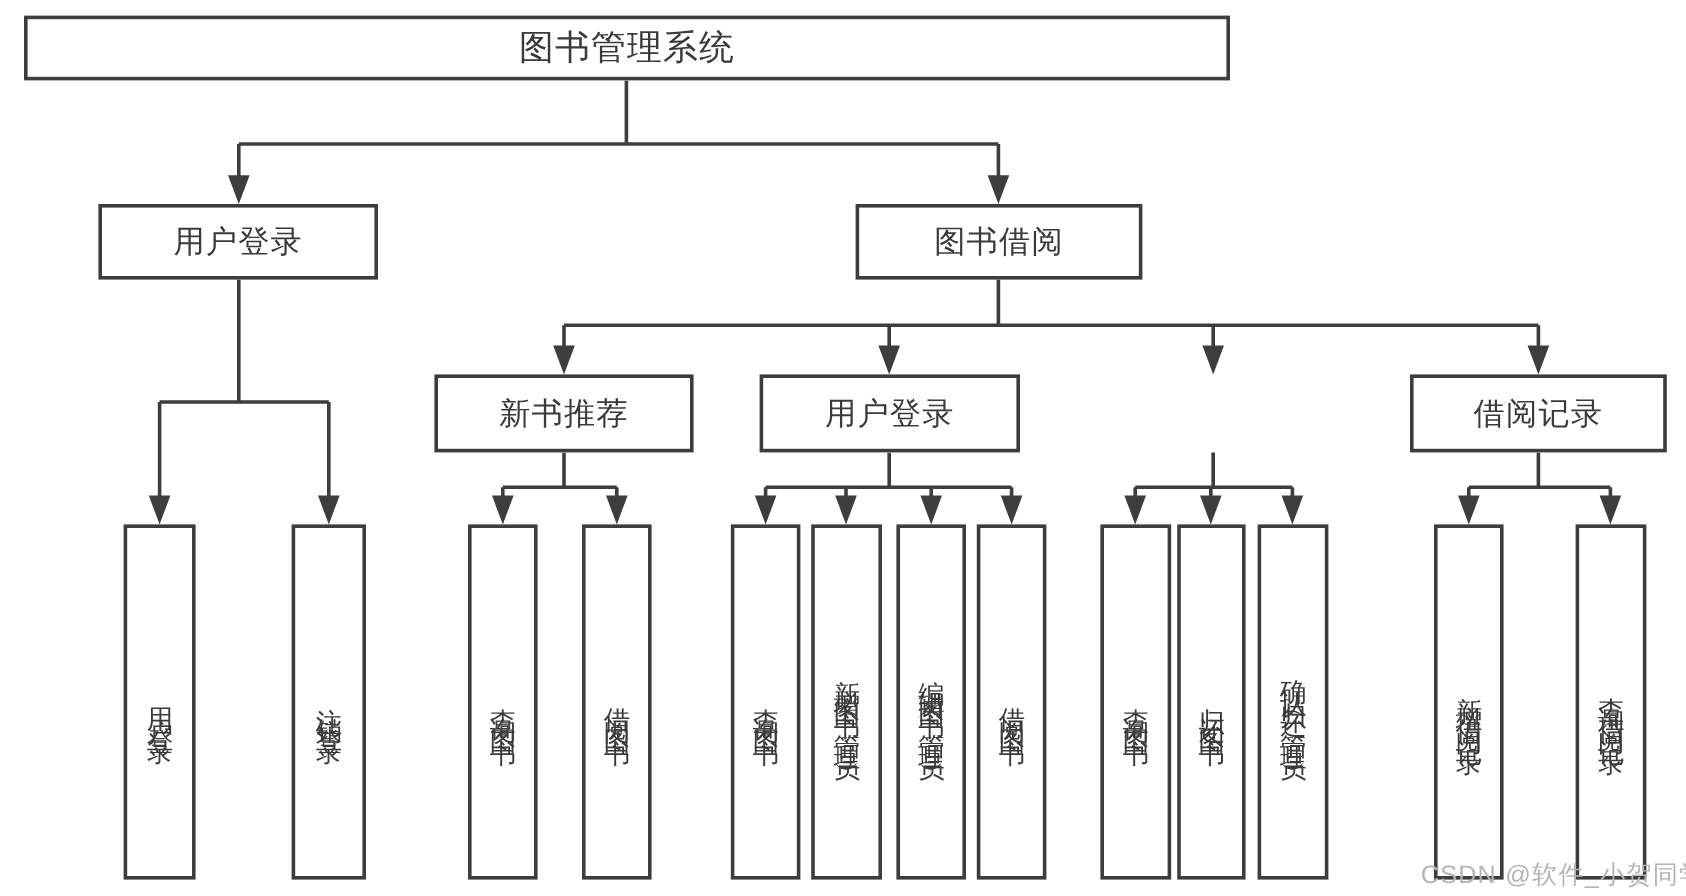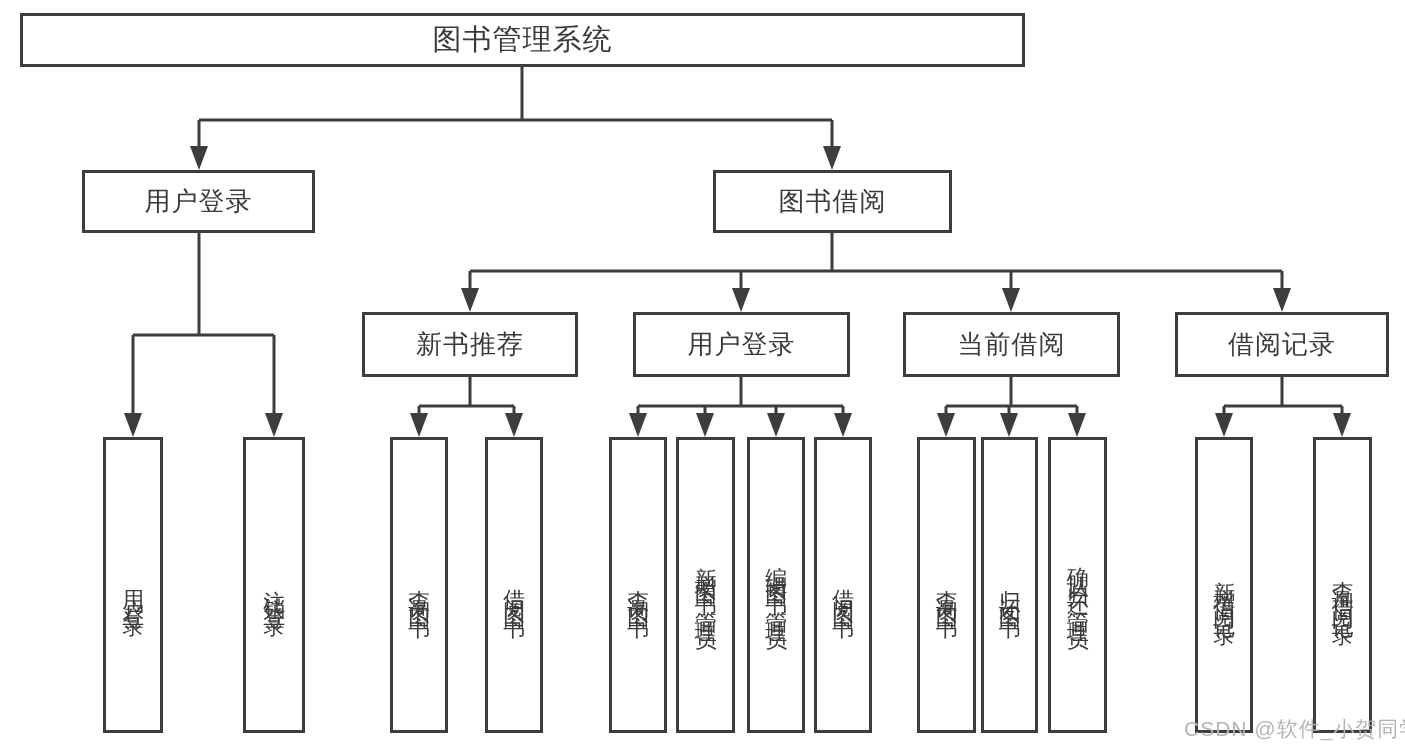--- a/index.html
+++ b/index.html
@@ -116,23 +116,20 @@
   <div class="box" style="left:713px; top:170px; width:239px; height:63px;">
     <span class="h-label">图书借阅</span>
   </div>
 
   <div class="box" style="left:362px; top:312px; width:216px; height:65px;">
     <span class="h-label">新书推荐</span>
   </div>
   <div class="box" style="left:633px; top:312px; width:217px; height:65px;">
     <span class="h-label">用户登录</span>
   </div>
-  <div class="box" style="left:903px; top:312px; width:217px; height:65px;">
-    <span class="h-label">当前借阅</span>
-  </div>
   <div class="box" style="left:1175px; top:312px; width:214px; height:65px;">
     <span class="h-label">借阅记录</span>
   </div>
 
   <div class="box leaf" style="left:103px; top:437px; width:60px; height:296px;">
     <span class="v-label">用户登录</span>
   </div>
   <div class="box leaf" style="left:243px; top:437px; width:62px; height:296px;">
     <span class="v-label">注销登录</span>
   </div>

